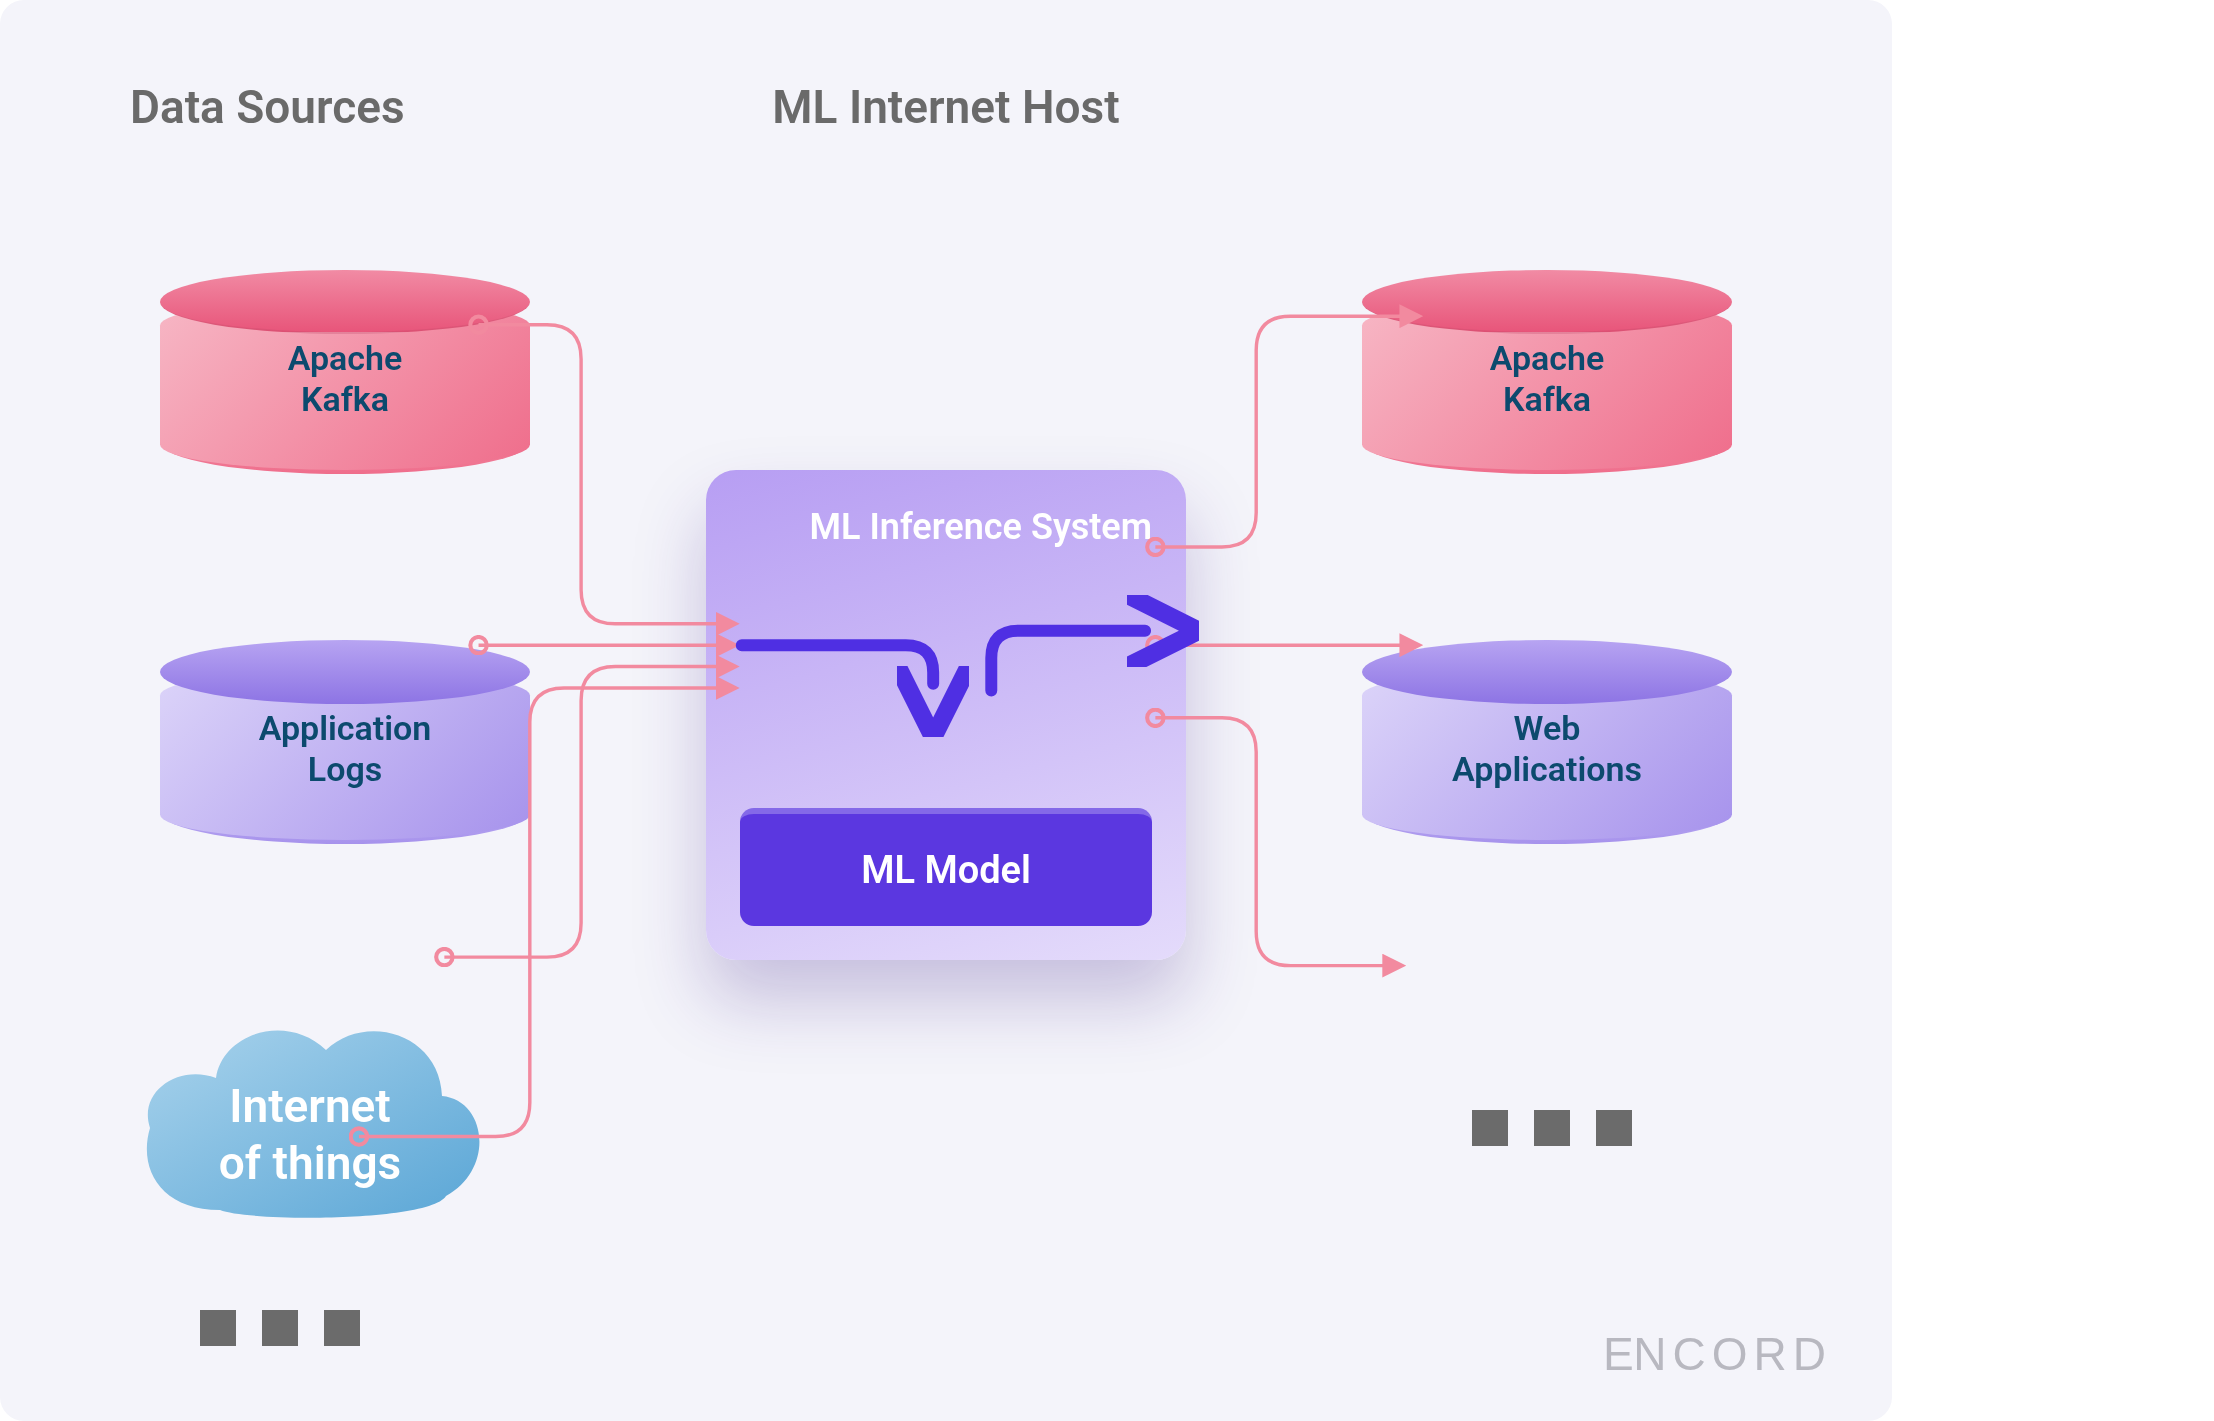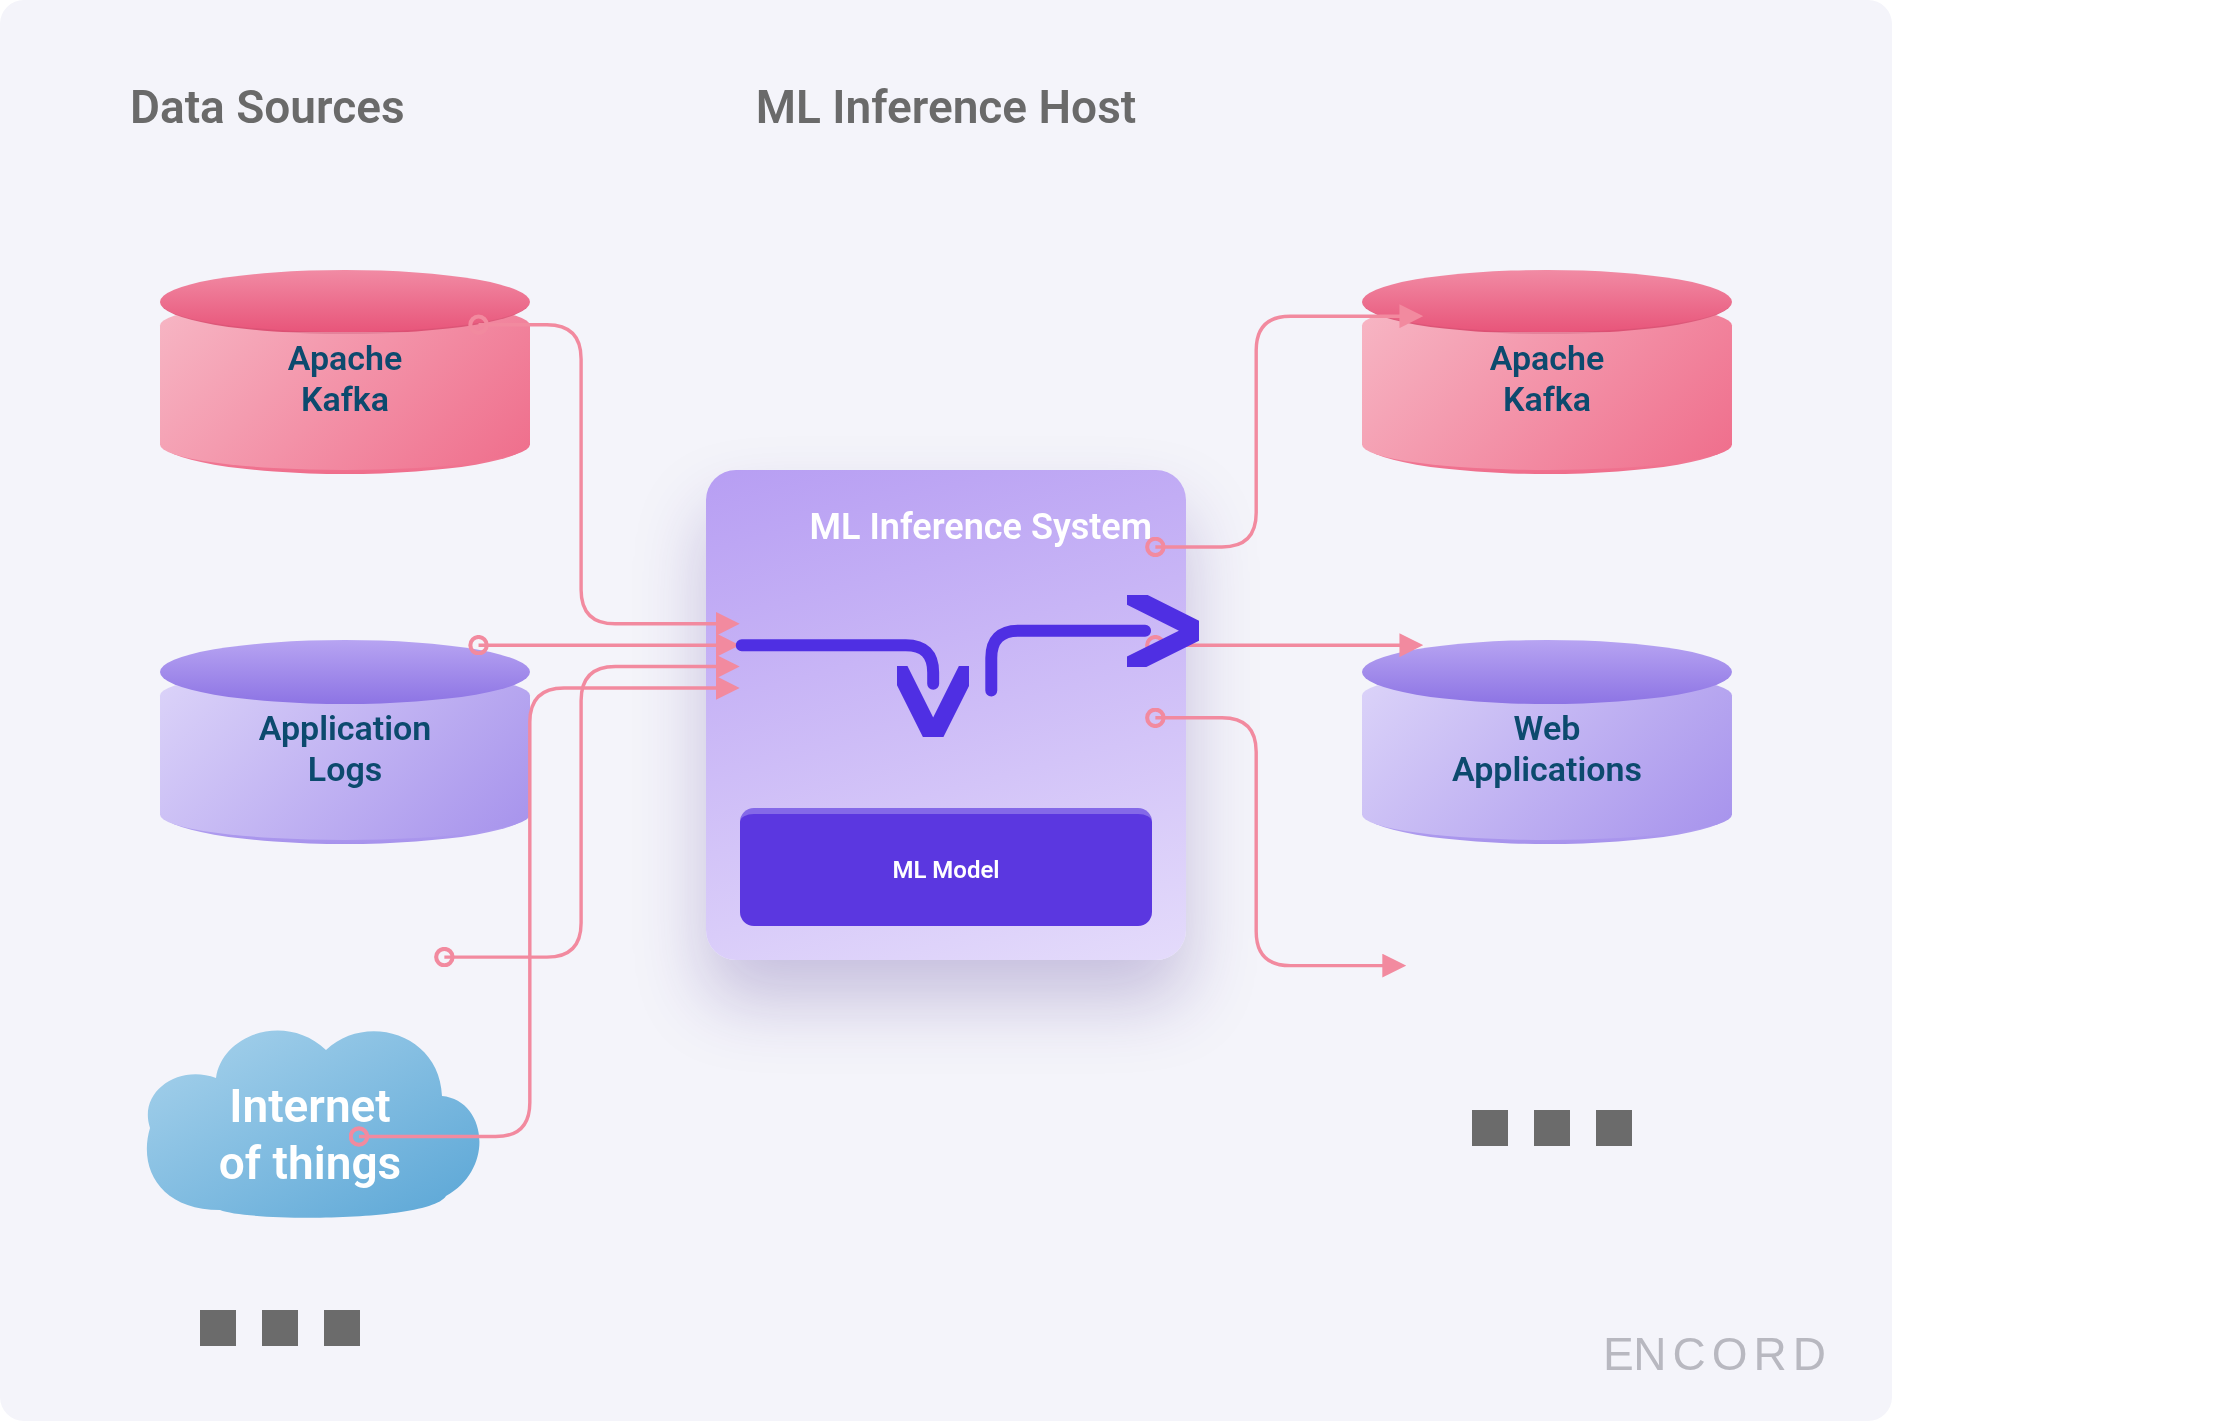--- a/index.html
+++ b/index.html
@@ -130,21 +130,21 @@
   .ml-model {
     position: absolute;
     left: 34px; right: 34px; bottom: 34px;
     height: 118px;
     background: #5b37e0;
     border-radius: 14px;
     display: flex;
     align-items: center;
     justify-content: center;
     color: #fff;
-    font-size: 24px;
+    font-size: 38px;
     font-weight: 600;
     border-top: 6px solid rgba(255,255,255,0.25);
   }
 
   
   .wires {
     position: absolute;
     inset: 0;
     pointer-events: none;
   }
@@ -164,21 +164,21 @@
     display: inline-block;
     transform: scaleX(-1);
   }
 </style>
 </head>
 <body>
 
 <div class="canvas">
 
   <div class="heading sources">Data Sources</div>
-  <div class="heading host">ML Inference Host</div>
+  <div class="heading host">ML Internet Host</div>
 
   <div class="cylinder pink" style="left:160px; top:270px;">
     <div class="cyl-bottom"></div>
     <div class="cyl-body"></div>
     <div class="cyl-top"></div>
     <div class="cyl-label">Apache
 Kafka</div>
   </div>
 
   <div class="cylinder purple" style="left:160px; top:640px;">

